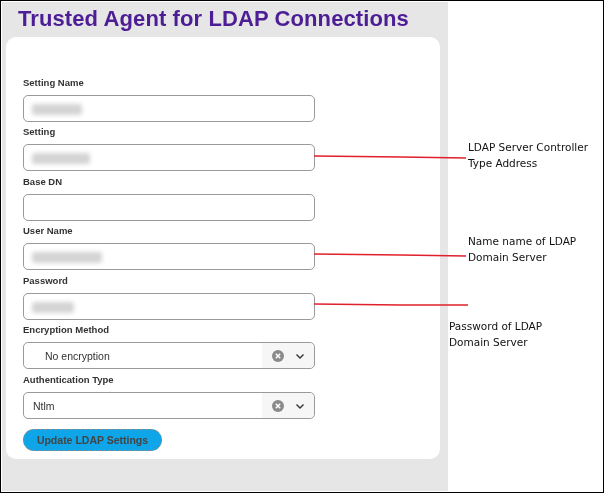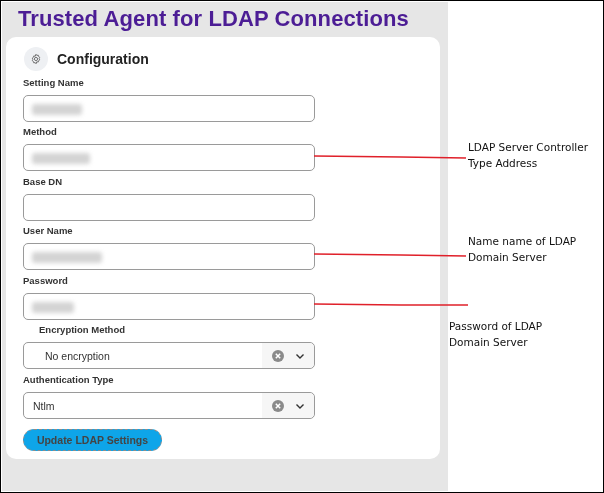--- a/index.html
+++ b/index.html
@@ -23,54 +23,45 @@
     svg.lines { position: absolute; left: 0; top: 0; }
   </style>
 </head>
 <body>
 
 <div class="frame">
   <div class="panel">
     <div class="page-title">Trusted Agent for LDAP Connections</div>
 
     <div class="card">
-      <div class="card-header">
-        <span class="gear-wrap">
-          <svg width="12" height="12" viewBox="0 0 24 24" fill="none" stroke="#666" stroke-width="1.8">
-            <circle cx="12" cy="12" r="3.2"></circle>
-            <path d="M12 2.5l1.6 2.4 2.8-.7.7 2.8 2.4 1.6-1.2 2.6 1.2 2.6-2.4 1.6-.7 2.8-2.8-.7L12 21.5l-1.6-2.4-2.8.7-.7-2.8-2.4-1.6 1.2-2.6-1.2-2.6 2.4-1.6.7-2.8 2.8.7z"></path>
-          </svg>
-        </span>
-        <span class="card-title">Configuration</span>
-      </div>
 
       <div class="field-label" style="top:40px;">Setting Name</div>
       <div class="text-input" style="top:58px;">
         <span class="blur" style="width:50px;"></span>
       </div>
 
-      <div class="field-label" style="top:89px;">Method</div>
+      <div class="field-label" style="top:89px;">Setting</div>
       <div class="text-input" style="top:107px;">
         <span class="blur" style="width:58px;"></span>
       </div>
 
       <div class="field-label" style="top:139px;">Base DN</div>
       <div class="text-input" style="top:157px;"></div>
 
       <div class="field-label" style="top:188px;">User Name</div>
       <div class="text-input" style="top:206px;">
         <span class="blur" style="width:70px;"></span>
       </div>
 
       <div class="field-label" style="top:238px;">Password</div>
       <div class="text-input" style="top:256px;">
         <span class="blur" style="width:42px;"></span>
       </div>
 
-      <div class="field-label" style="top:287px;margin-left:16px;">Encryption Method</div>
+      <div class="field-label" style="top:287px;">Encryption Method</div>
       <div class="select" style="top:305px;padding-left:12px;">
         <span class="select-value">No encryption</span>
         <span class="select-tools">
           <svg width="12" height="12" viewBox="0 0 12 12">
             <circle cx="6" cy="6" r="6" fill="#8a8a8a"></circle>
             <path d="M3.8 3.8l4.4 4.4M8.2 3.8l-4.4 4.4" stroke="#fff" stroke-width="1.5"></path>
           </svg>
           <svg width="10" height="8" viewBox="0 0 10 8">
             <path d="M1.5 2.5L5 6l3.5-3.5" fill="none" stroke="#333" stroke-width="1.4"></path>
           </svg>

